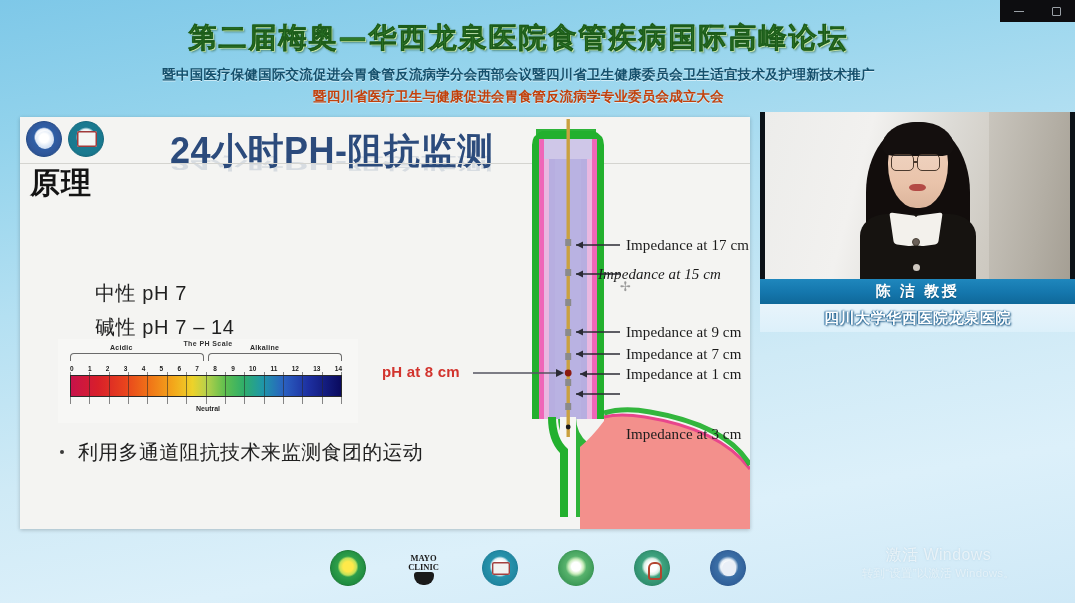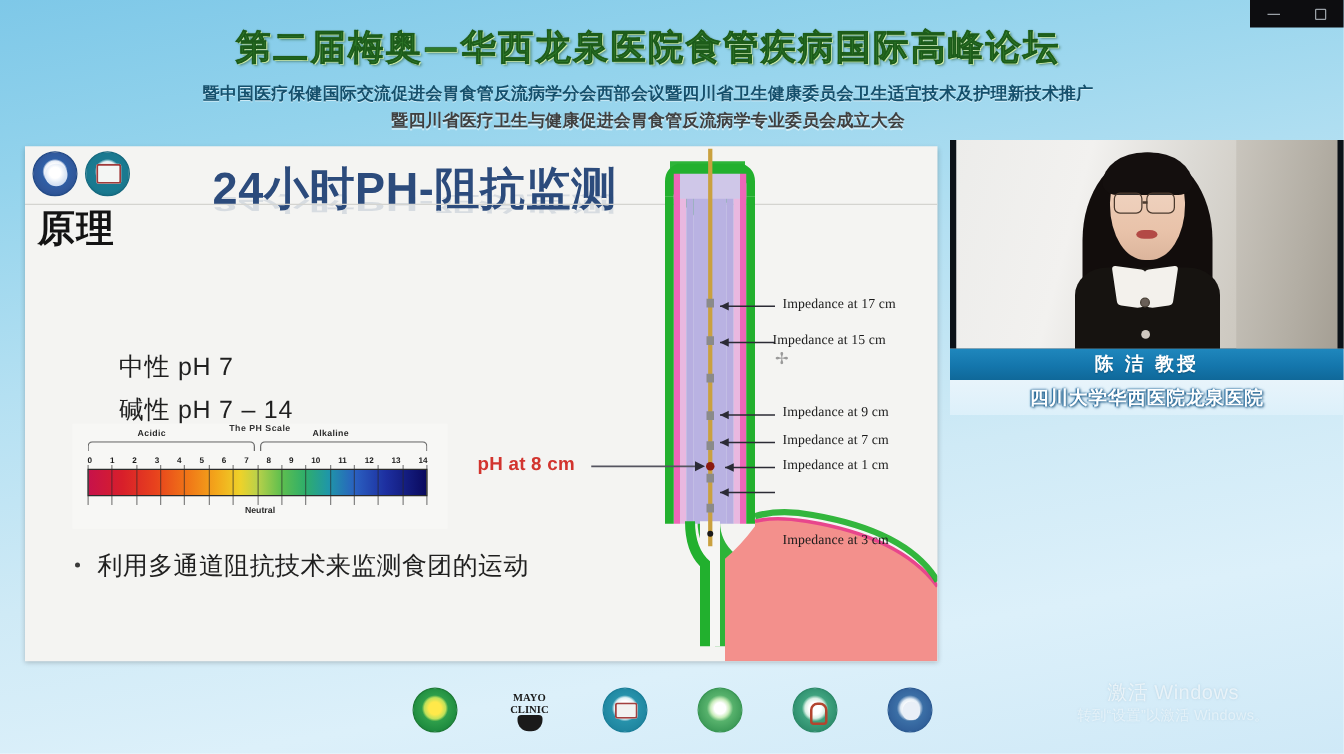--- a/index.html
+++ b/index.html
@@ -44,21 +44,21 @@
   }
   #event-sub1 {
     margin-top: 9px;
     font-size: 13.5px; font-weight: 700; letter-spacing: .2px;
     color: #15506c;
     text-shadow: 0 1px 0 rgba(255,255,255,.55);
   }
   #event-sub2 {
     margin-top: 4px;
     font-size: 13.5px; font-weight: 700; letter-spacing: .2px;
-    color: #404040;
+    color: #c2410c;
     text-shadow: 0 1px 0 rgba(255,255,255,.55);
   }
 
   
   #slide {
     position: absolute;
     left: 20px; top: 117px; width: 730px; height: 412px;
     background: #f4f4f2;
     box-shadow: 0 1px 4px rgba(0,0,0,.22);
     overflow: hidden;
@@ -176,21 +176,21 @@
   }
 
   
   #diagram { position: absolute; left: 0; top: 0; width: 730px; height: 412px; pointer-events: none; }
   #ph-callout {
     position: absolute; left: 362px; top: 246px;
     font-size: 15px; font-weight: 700; color: #d2342e;
     letter-spacing: .2px;
   }
   .imp-label {
-    position: absolute; font-size: 11px; color: #1b1b1b;
+    position: absolute; font-size: 15px; color: #1b1b1b;
     font-family: "Liberation Serif", "DejaVu Serif", serif;
     letter-spacing: .1px; white-space: nowrap;
   }
   #cursor-glyph {
     position: absolute; left: 600px; top: 163px;
     font-size: 13px; color: #9a9a9a; line-height: 1;
   }
 
   
   #participant {
@@ -464,21 +464,21 @@
 
     <g>
       <line x1="453" y1="256" x2="538" y2="256" stroke="#555560" stroke-width="1.4"></line>
       <polygon points="544,256 536,252 536,260" fill="#2b2b35"></polygon>
     </g>
   </svg>
 
   <div id="ph-callout">pH at 8 cm</div>
 
   <div class="imp-label" style="left:606px; top:120px;">Impedance at 17 cm</div>
-  <div class="imp-label" style="left:598px; top:149px;">Impedance at 15 cm</div>
+  <div class="imp-label" style="left:578px; top:149px;font-style:italic;">Impedance at 15 cm</div>
   <div class="imp-label" style="left:606px; top:207px;">Impedance at 9 cm</div>
   <div class="imp-label" style="left:606px; top:229px;">Impedance at 7 cm</div>
   <div class="imp-label" style="left:606px; top:249px;">Impedance at 1 cm</div>
   <div class="imp-label" style="left:606px; top:269px;margin-top:40px;">Impedance at 3 cm</div>
 
   <div id="cursor-glyph">✢</div>
 
   <div class="bullet-row" id="bullet-2">
     <span class="bullet-dot"></span>
     <span class="bullet-text">利用多通道阻抗技术来监测食团的运动</span>

